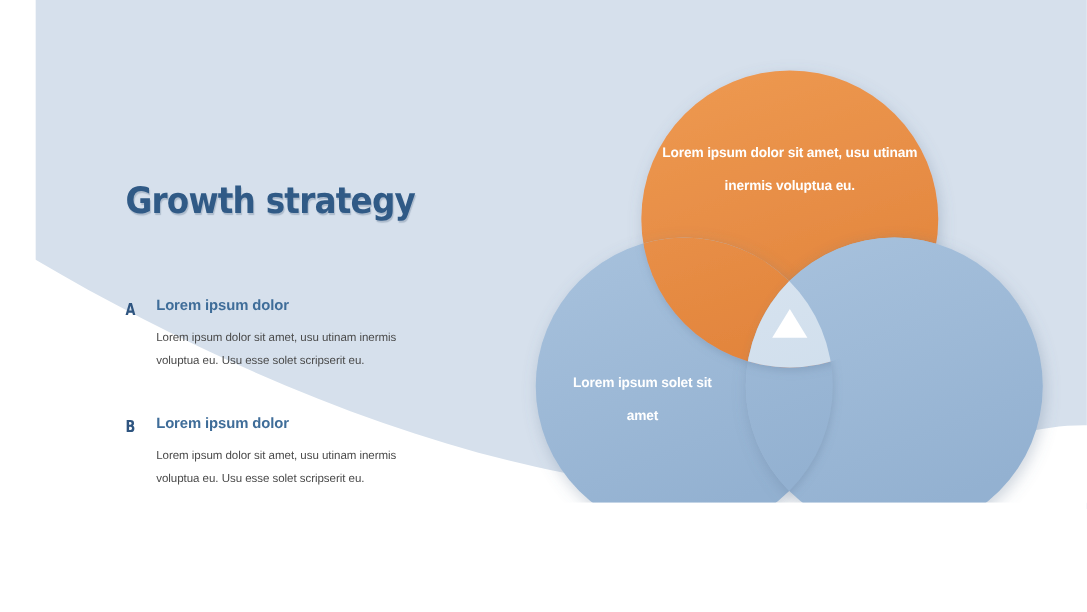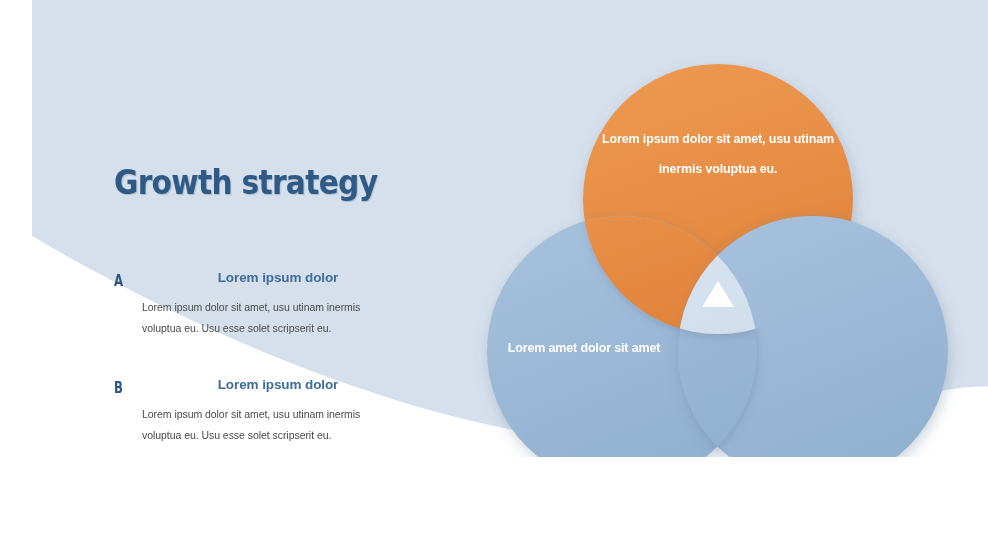--- a/index.html
+++ b/index.html
@@ -75,21 +75,20 @@
     transform: scaleX(0.78);
     transform-origin: left center;
   }
   .bullet-heading {
     margin: 0 0 0 28px;
     font-size: 13.5px;
     font-weight: bold;
     color: #3F6D99;
     letter-spacing: -0.1px;
     line-height: 16px;
-    text-align: center;
   }
   .bullet-body {
     margin: 11px 0 0 28px;
     font-size: 10.5px;
     font-weight: normal;
     color: #4A4A4A;
     line-height: 21px;
     letter-spacing: -0.05px;
     width: 252px;
   }
@@ -190,21 +189,21 @@
           <rect x="400" y="100" width="500" height="400" fill="url(#gradCore)"></rect>
         </g>
       </g>
     </g>
 
     <polygon points="686,281 702,307 670,307" fill="#FFFFFF"></polygon>
   </svg>
 
   <div class="circle-label" id="label-top">Lorem ipsum dolor sit amet, usu utinam inermis voluptua eu.</div>
 
-  <div class="circle-label" id="label-left">Lorem amet dolor sit amet</div>
+  <div class="circle-label" id="label-left">Lorem ipsum solet sit amet</div>
 
 
   <div id="text-col">
 
     <div id="page-title">Growth strategy</div>
 
     <div class="bullet" id="bullet-a">
       <div class="bullet-letter">A</div>
       <p class="bullet-heading">Lorem ipsum dolor</p>
       <p class="bullet-body">Lorem ipsum dolor sit amet, usu utinam inermis voluptua eu. Usu esse solet scripserit eu.</p>

